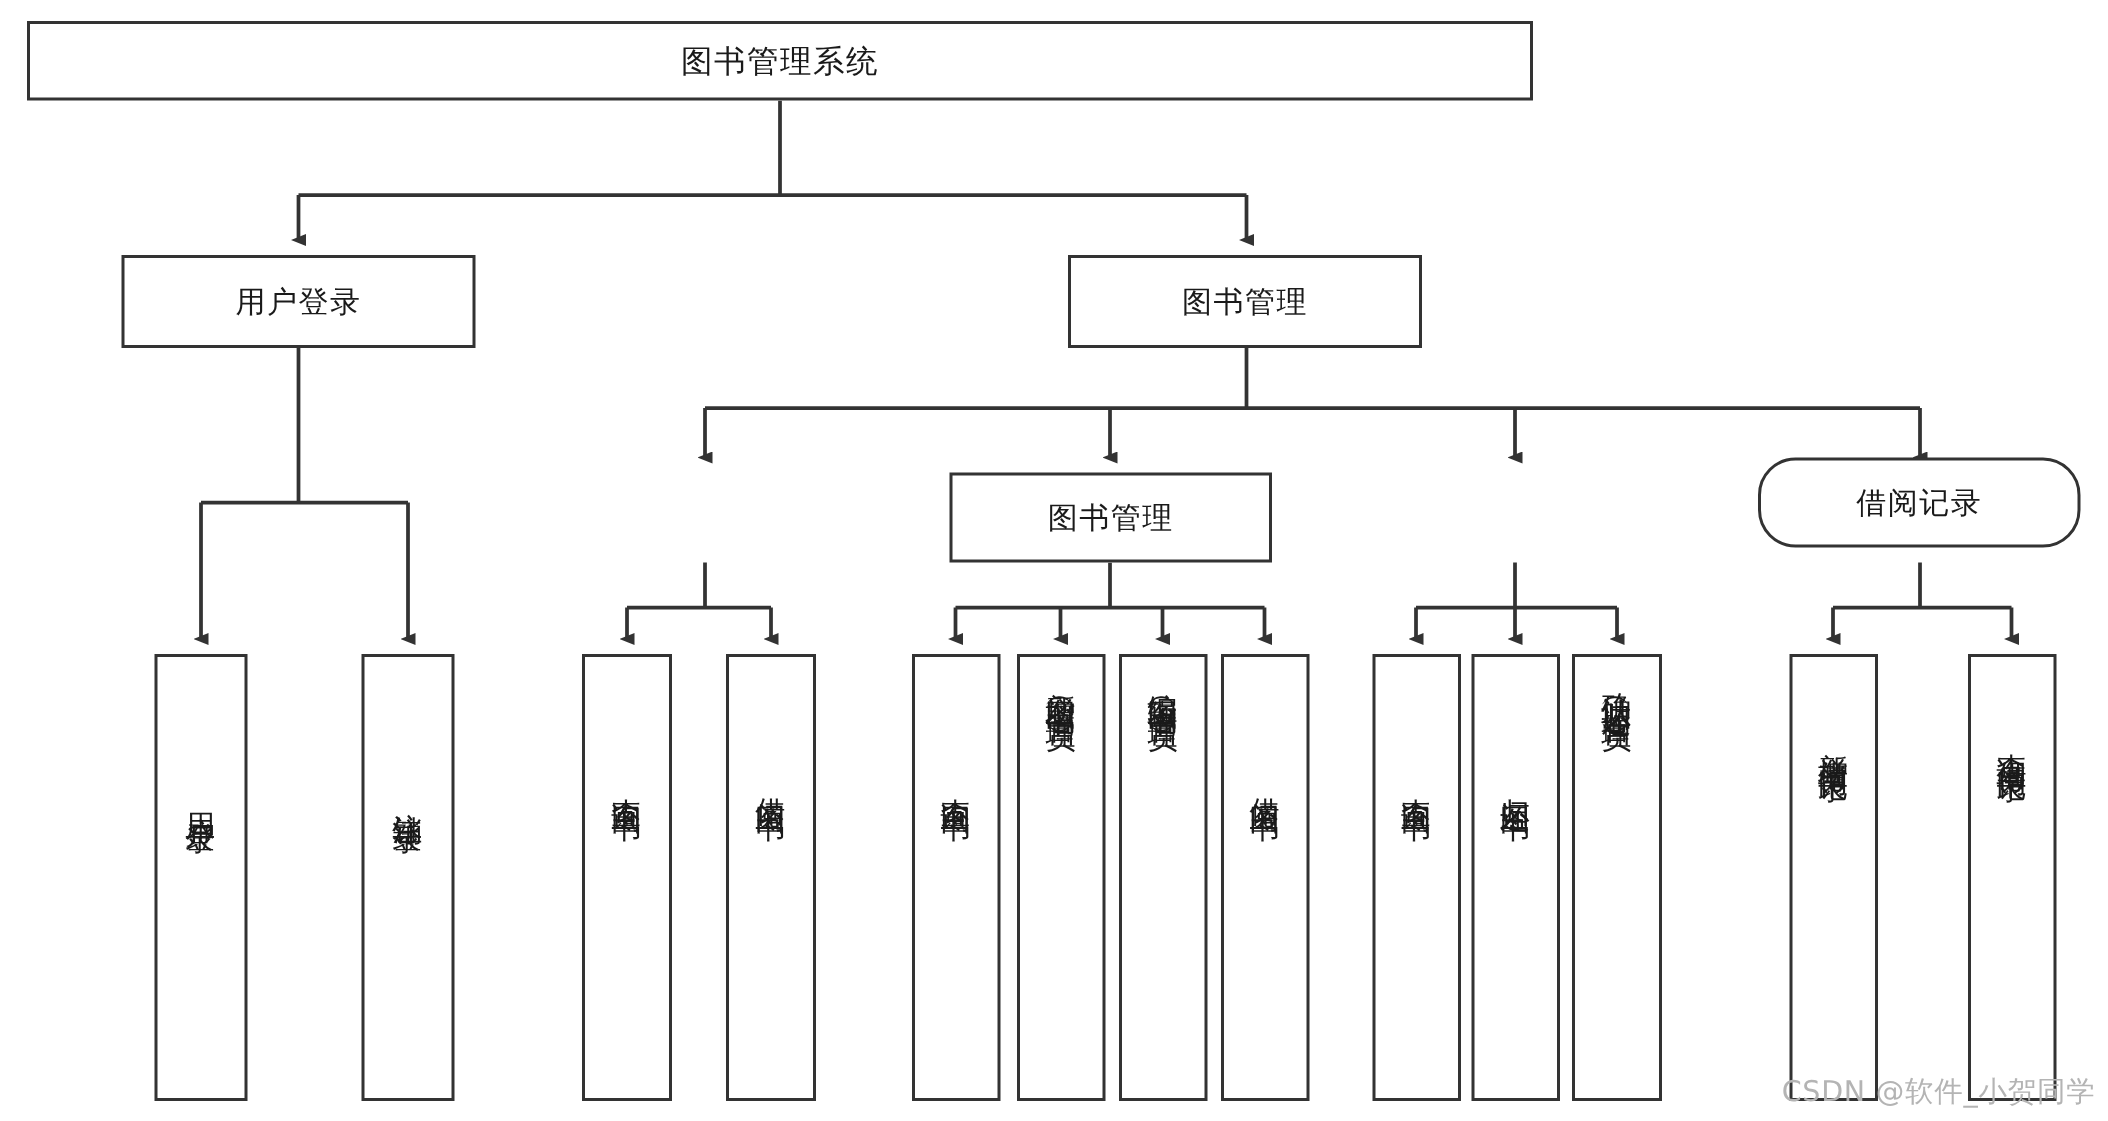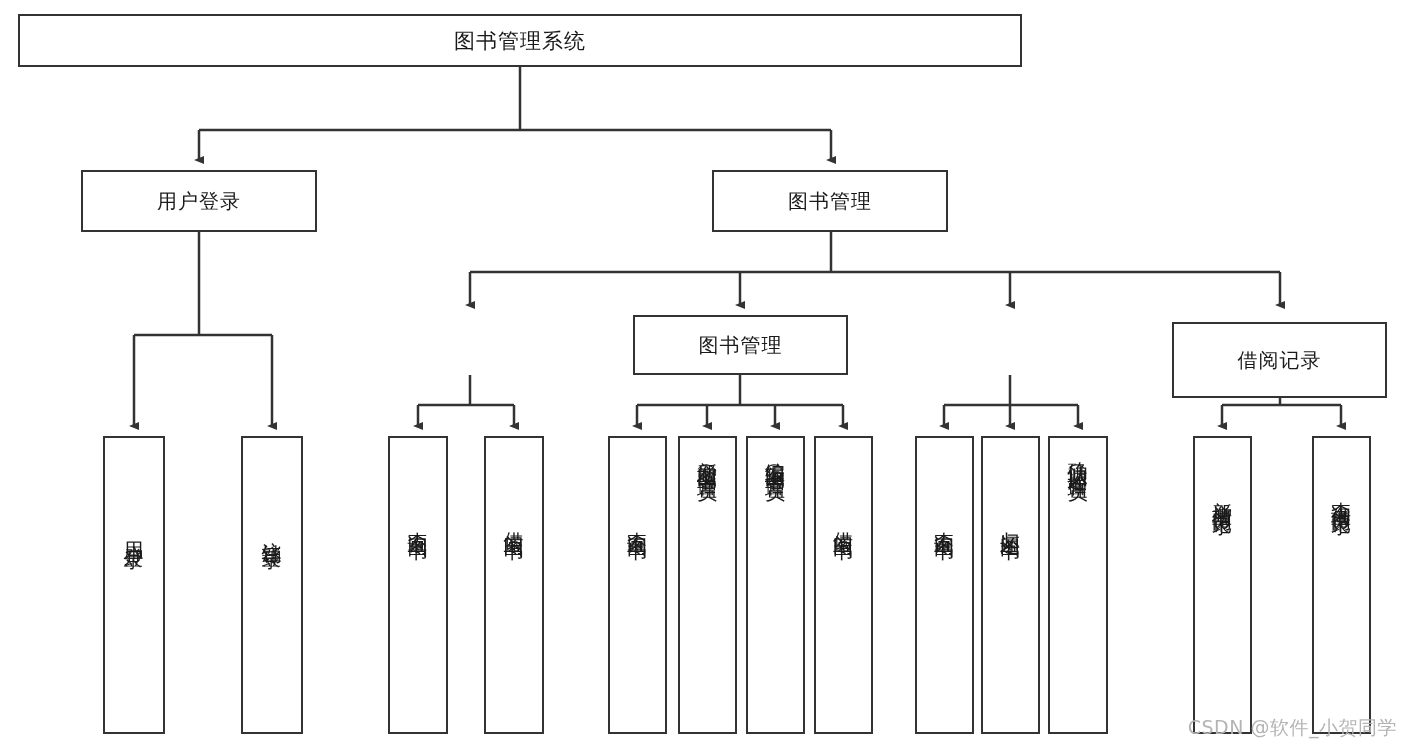--- a/index.html
+++ b/index.html
@@ -136,21 +136,21 @@
   <div class="node lvl2" style="left:81px; top:170px; width:236px; height:62px;">
     <span class="htext">用户登录</span>
   </div>
   <div class="node lvl2" style="left:712px; top:170px; width:236px; height:62px;">
     <span class="htext">图书管理</span>
   </div>
 
   <div class="node lvl3" style="left:633px; top:315px; width:215px; height:60px;">
     <span class="htext">图书管理</span>
   </div>
-  <div class="node lvl3" style="left:1172px; top:322px; width:215px; height:76px;">
+  <div class="node lvl3" style="left:1172px; top:305px; width:215px; height:60px;border-radius:25px;">
     <span class="htext">借阅记录</span>
   </div>
 
   <div class="node leaf" style="left:103px; top:436px; width:62px; height:298px; padding-top:88px;">
     <span class="vtext">用户登录</span>
   </div>
   <div class="node leaf" style="left:241px; top:436px; width:62px; height:298px; padding-top:88px;">
     <span class="vtext">注销登录</span>
   </div>
 

